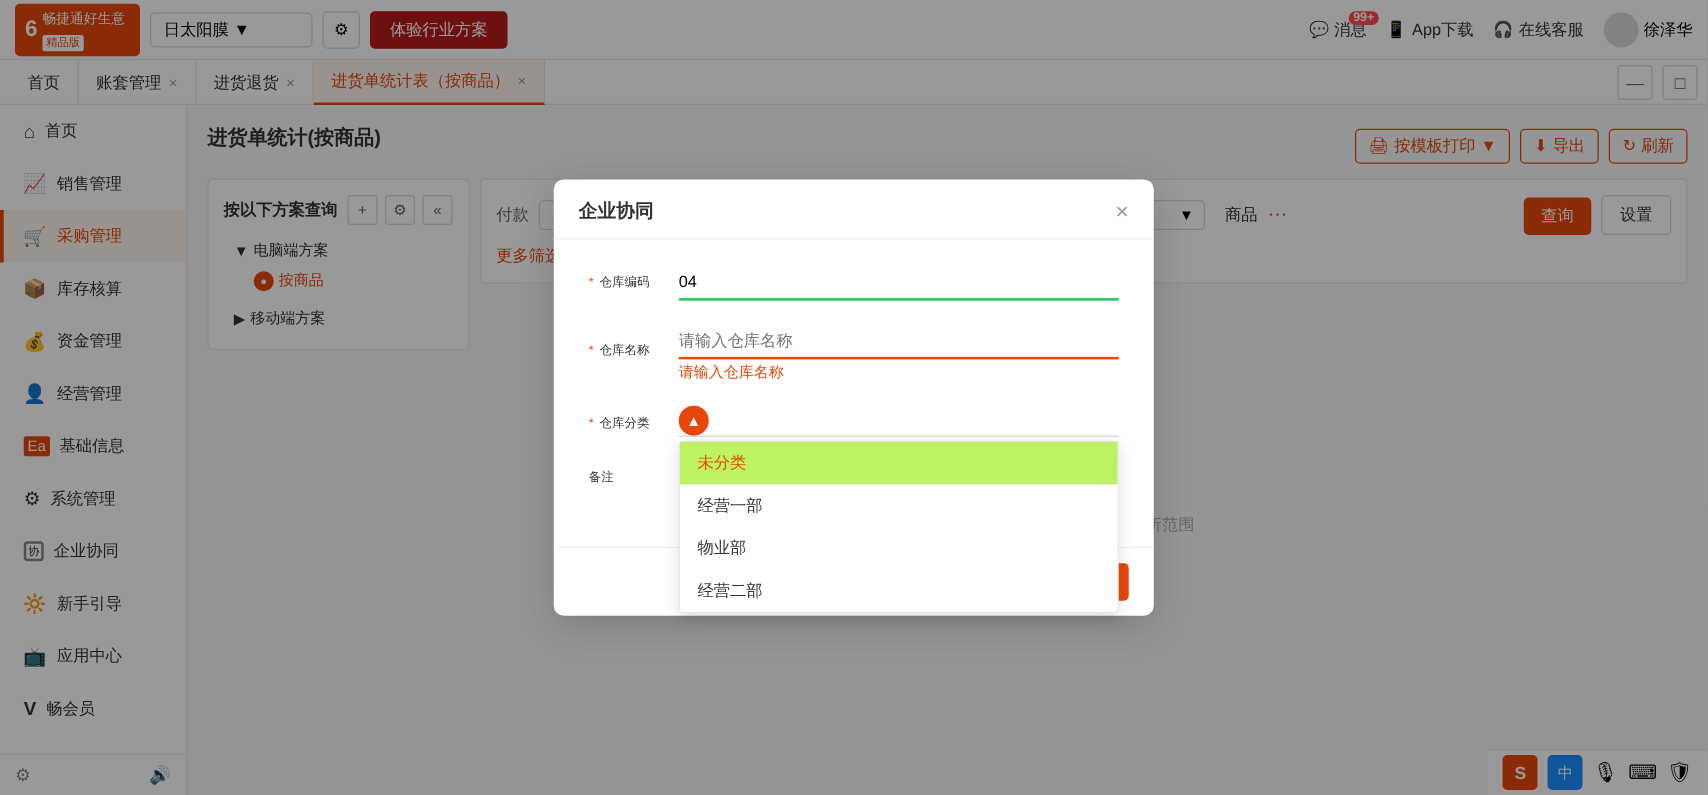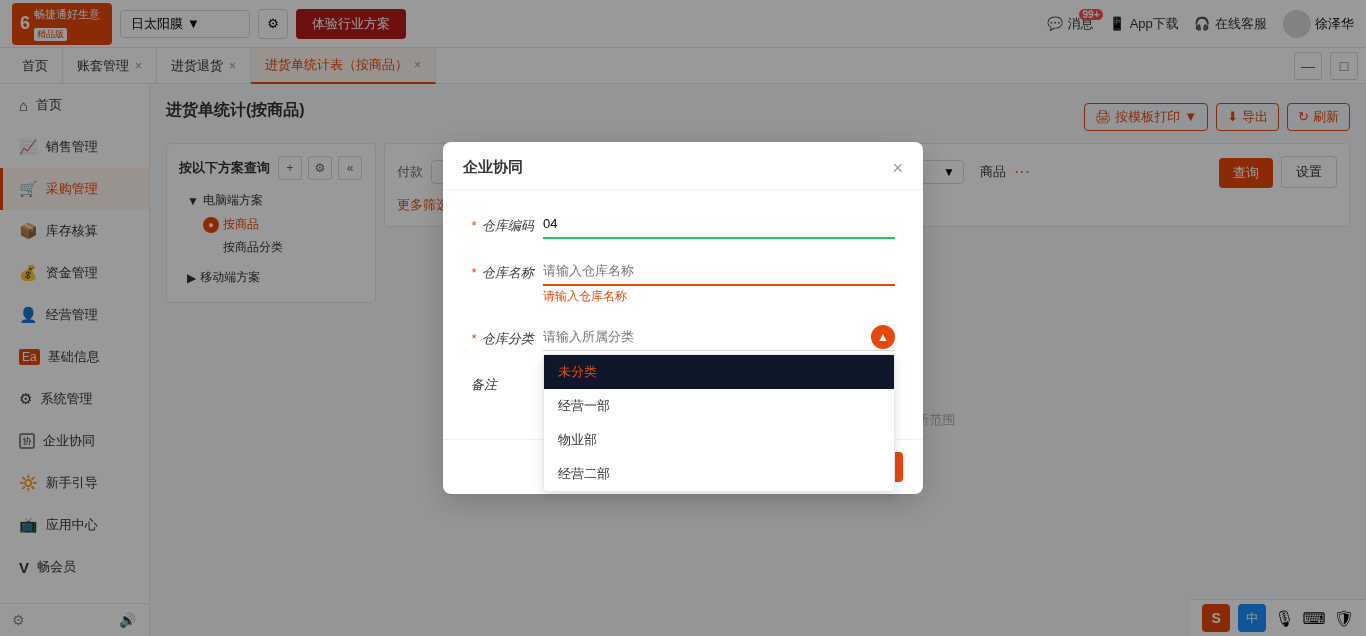--- a/index.html
+++ b/index.html
@@ -126,23 +126,22 @@
     }
     .modal-title { font-size: 15px; font-weight: bold; color: #333; }
     .modal-close { cursor: pointer; color: #999; font-size: 18px; line-height: 1; }
     .modal-body { padding: 20px 28px; }
     .modal-footer { display: flex; justify-content: flex-end; gap: 10px; padding: 12px 20px; border-top: 1px solid #f0f0f0; }
 
     .modal-form-row {
       display: flex; align-items: flex-start; margin-bottom: 18px; position: relative;
     }
     .modal-label {
-      font-size: 13px; color: #333; min-width: 72px; padding-top: 7px;
+      font-size: 10px; color: #333; min-width: 72px; padding-top: 7px;
       white-space: nowrap;
-      font-style: italic;
     }
     .required-star { color: #e8470a; margin-right: 2px; }
     .modal-input {
       flex: 1; border: none; border-bottom: 2px solid #22c55e;
       padding: 6px 0; font-size: 13px; outline: none; background: transparent;
     }
     .modal-input.error { border-bottom-color: #e8470a; }
     .error-text { color: #e8470a; font-size: 12px; position: absolute; left: 72px; bottom: -16px; }
 
     .modal-select-row {
@@ -160,21 +159,21 @@
 
     
     .dropdown-list {
       position: absolute; left: 72px; top: 100%; width: calc(100% - 72px);
       background: #fff; border: 1px solid #e8e8e8; border-radius: 4px;
       z-index: 300; box-shadow: 0 4px 12px rgba(0,0,0,0.12);
     }
     .dropdown-item {
       padding: 8px 14px; cursor: pointer; font-size: 13px; color: #333;
     }
-    .dropdown-item.active { background: #0f172a; color: #e8470a; font-family: Liberation Mono, monospace; }
+    .dropdown-item.active { background: #bef264; color: #e8470a; font-family: Liberation Mono, monospace; }
 
     
     .modal-textarea {
       flex: 1; border: none; border-bottom: 1px solid #d9d9d9;
       padding: 6px 0; font-size: 13px; outline: none; background: transparent; resize: none; height: 32px;
     }
 
     .toolbar-print { display: flex; align-items: center; gap: 4px; color: #e8470a; cursor: pointer; font-size: 13px; border: 1px solid #e8470a; border-radius: 4px; padding: 4px 10px; }
     .toolbar-export { display: flex; align-items: center; gap: 4px; color: #e8470a; cursor: pointer; font-size: 13px; border: 1px solid #e8470a; border-radius: 4px; padding: 4px 10px; }
     .toolbar-refresh { display: flex; align-items: center; gap: 4px; color: #e8470a; cursor: pointer; font-size: 13px; border: 1px solid #e8470a; border-radius: 4px; padding: 4px 10px; }
@@ -351,24 +350,20 @@
           </div>
           <div class="scheme-list">
             <div class="scheme-group">
               <div class="scheme-group-title">
                 <span>▼</span>
                 <span>电脑端方案</span>
               </div>
               <div class="scheme-subitem active">
                 <span class="scheme-subitem-icon">●</span>
                 <span>按商品</span>
-              </div>
-              <div class="scheme-subitem">
-                <span style="width:16px;display:inline-block;"></span>
-                <span>按商品分类</span>
               </div>
             </div>
             <div class="scheme-group" style="margin-top:6px;">
               <div class="scheme-group-title">
                 <span>▶</span>
                 <span>移动端方案</span>
               </div>
             </div>
           </div>
         </div>
@@ -427,39 +422,38 @@
 
     <div class="modal-form-row">
       <div class="modal-label">
         <span class="required-star">*</span>
         <span>仓库编码</span>
       </div>
       <input class="modal-input" type="text" value="04" style="">
     </div>
 
     <div class="modal-form-row" style="flex-direction:column;align-items:flex-start;">
-      <div style="display:flex;align-items:flex-start;width:100%;position:relative;">
+      <div style="display:flex;align-items:flex-end;width:100%;position:relative;">
         <div class="modal-label">
           <span class="required-star">*</span>
           <span>仓库名称</span>
         </div>
         <input class="modal-input error" type="text" style="border-bottom: 2px solid rgb(232, 71, 10);" placeholder="请输入仓库名称">
       </div>
       <div style="padding-left:72px;margin-top:2px;">
         <span class="error-text" style="position:static;">请输入仓库名称</span>
       </div>
     </div>
 
     <div class="modal-form-row" style="position:relative;">
       <div class="modal-label">
         <span class="required-star">*</span>
         <span>仓库分类</span>
       </div>
       <div class="modal-select-row">
-        <input class="modal-select-input" type="text" placeholder="请输入所属分类" style="">
         <div class="modal-select-arrow">▲</div>
       </div>
 
       <div class="dropdown-list" style="top:110%;left:72px;width:calc(100% - 72px);">
         <div class="dropdown-item active">未分类</div>
         <div class="dropdown-item">经营一部</div>
         <div class="dropdown-item">物业部</div>
         <div class="dropdown-item">经营二部</div>
       </div>
     </div>

